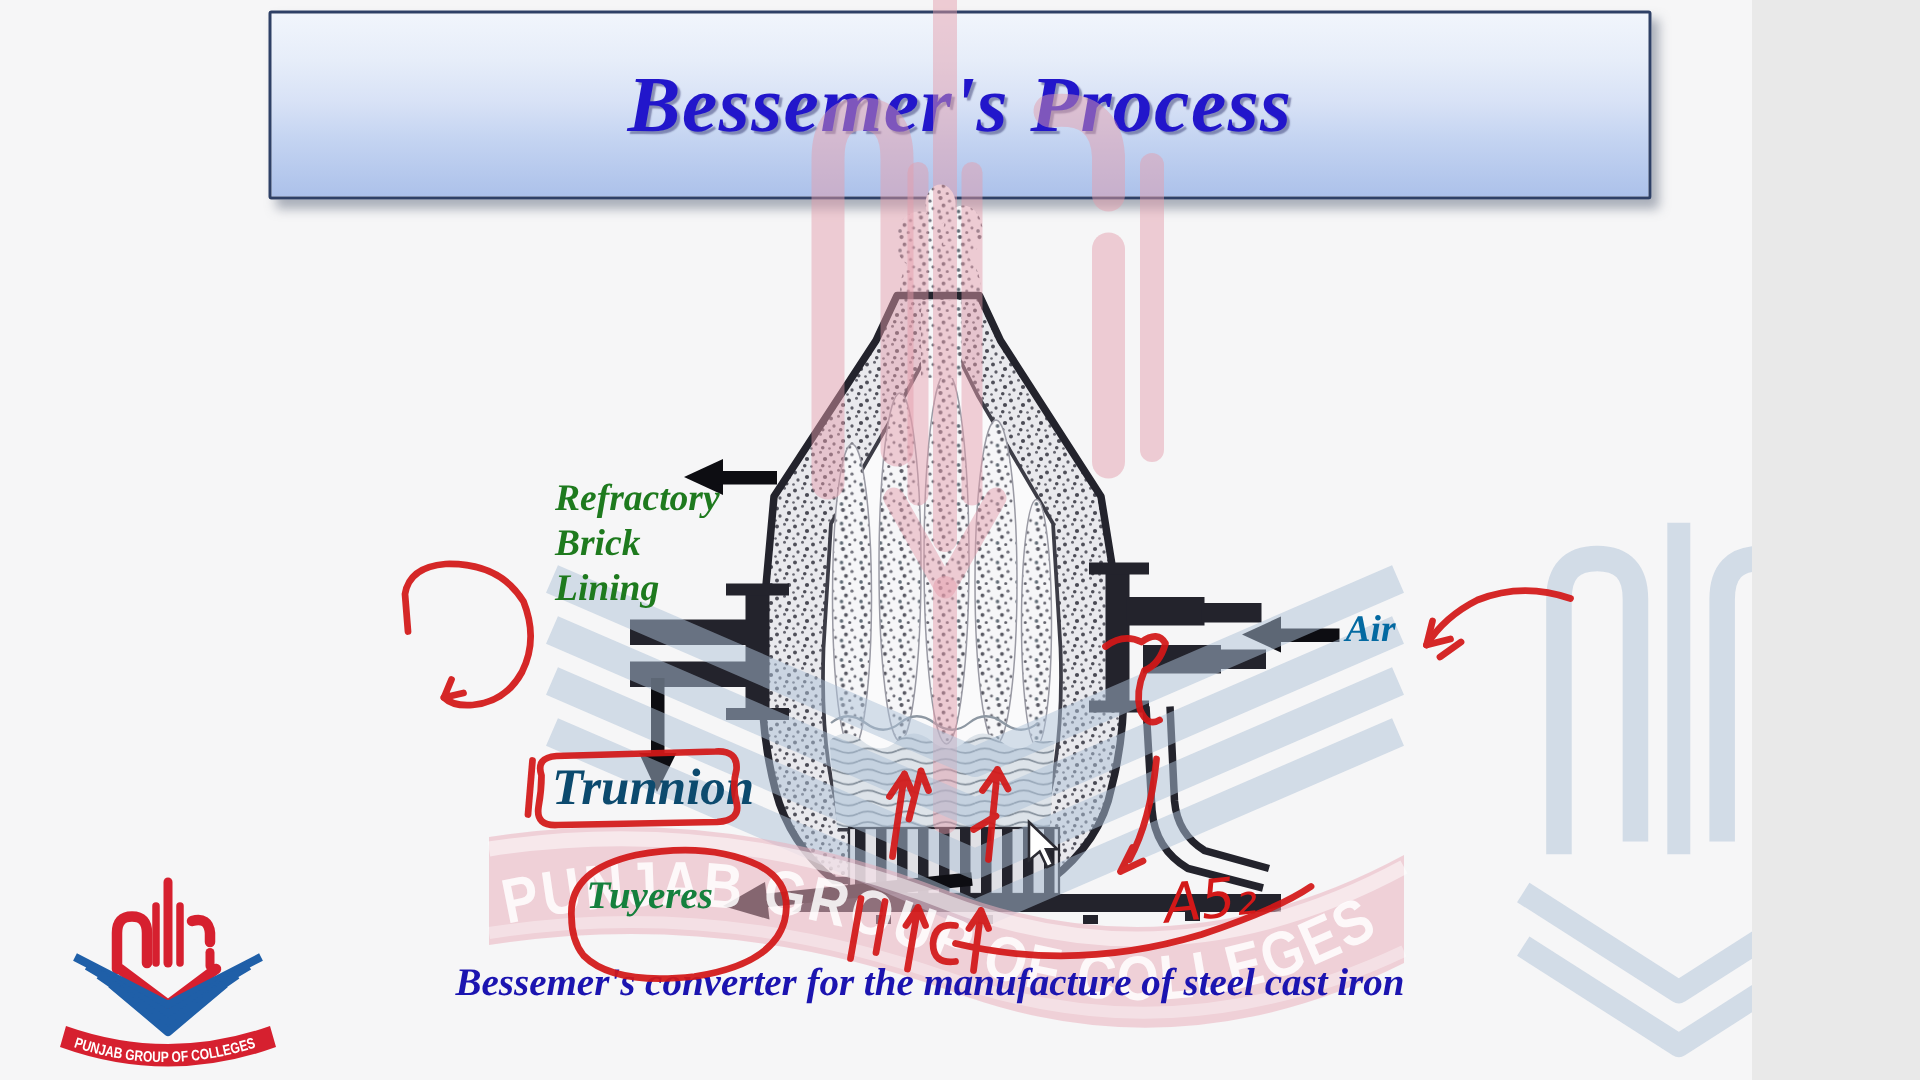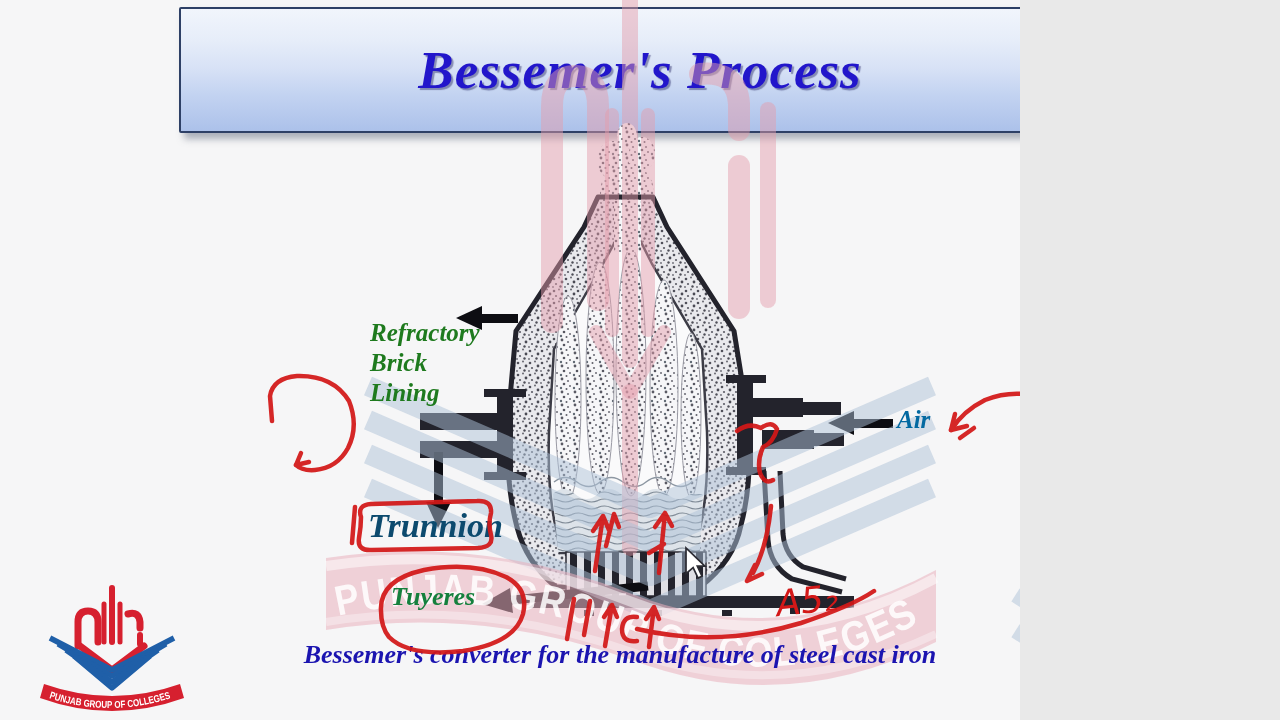--- a/index.html
+++ b/index.html
@@ -1,16 +1,16 @@
 <!DOCTYPE html>
 <html><head>
 <meta charset="utf-8">
 <style>
   html,body{margin:0;padding:0;background:#e9e9e9;}
-  .slide{position:relative;width:1020px;height:720px;background:#f6f6f7;overflow:hidden;
+  .slide{position:relative;width:1168px;height:720px;background:#f6f6f7;overflow:hidden;
          font-family:"Liberation Serif",serif;}
   .layer{position:absolute;left:0;top:0;width:1280px;height:720px;}
   svg{display:block;}
 
   
   .title-box{position:absolute;left:179px;top:7px;width:918px;height:122px;z-index:2;
     border:2px solid #2e4066;border-radius:2px;
     background:linear-gradient(180deg,#f1f5fc 0%,#e6edf9 26%,#d8e2f6 48%,#c3d3f1 70%,#acc1ea 100%);
     box-shadow:5px 6px 7px rgba(95,105,125,.5);
     display:flex;align-items:center;justify-content:center;}

